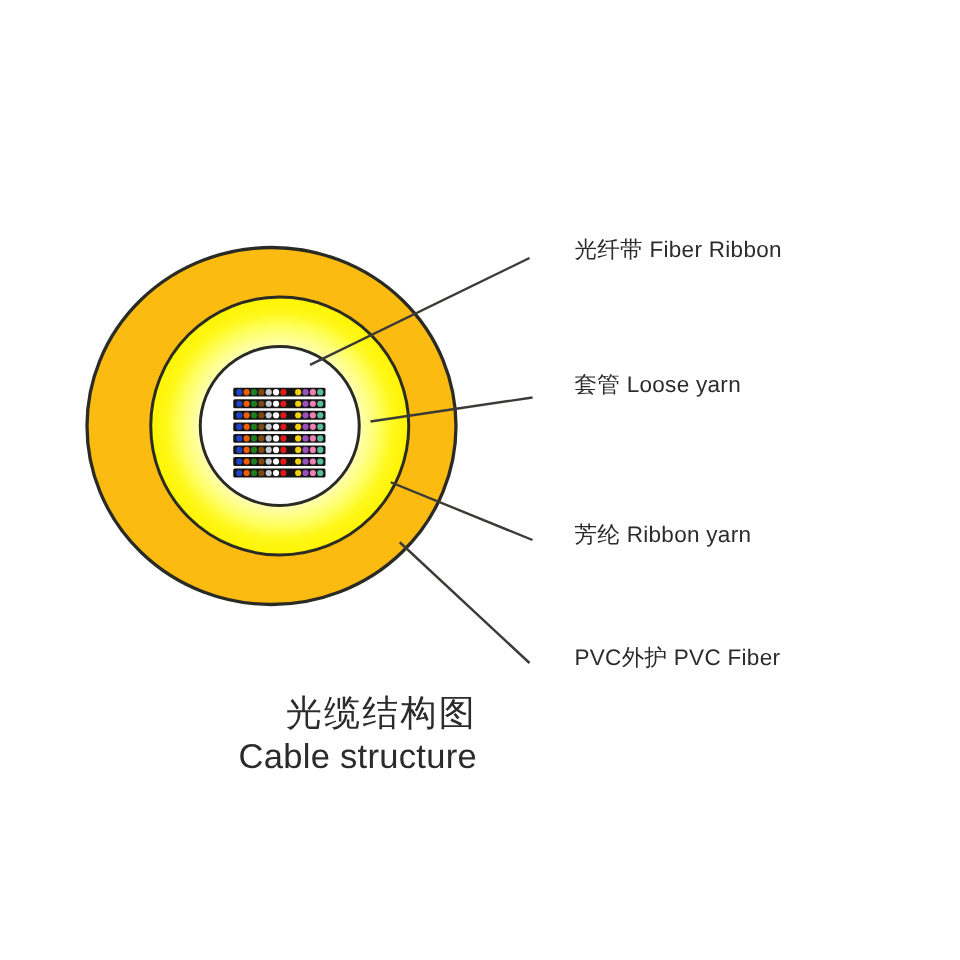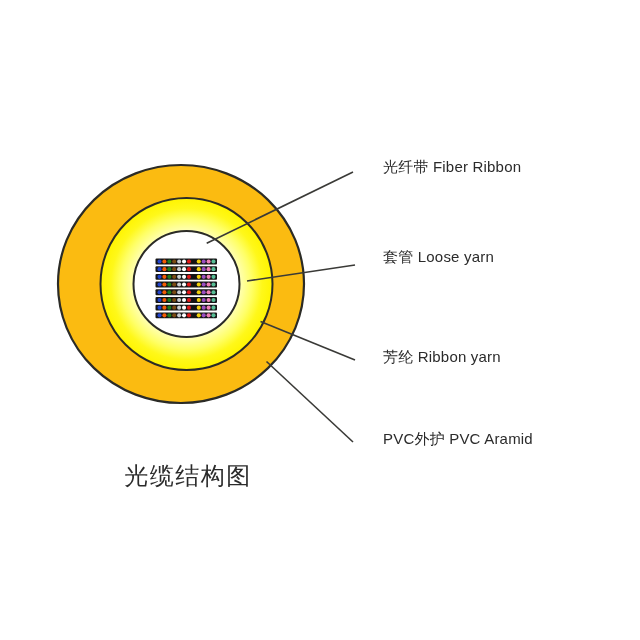--- a/index.html
+++ b/index.html
@@ -7,21 +7,21 @@
     width:640px;height:640px;position:relative;overflow:hidden;
     background:#ffffff;
     font-family:"Liberation Sans", sans-serif;
   }
   #stage{position:absolute;left:0;top:0;width:640px;height:640px;}
   .label{
     position:absolute;left:383px;transform:translateY(-50%);
     font-size:15px;color:#2b2b2b;white-space:nowrap;letter-spacing:0.2px;
   }
   #caption{
-    position:absolute;left:58px;top:462px;width:260px;text-align:center;color:#2b2b2b;
+    position:absolute;left:58px;top:462px;width:260px;text-align:right;color:#2b2b2b;
   }
   #caption .zh{font-size:24px;letter-spacing:1.5px;line-height:28px;}
   #caption .en{font-size:23px;line-height:29px;letter-spacing:0.2px;}
 </style>
 </head>
 <body>
 
 <svg id="stage" viewBox="0 0 640 640" xmlns="http://www.w3.org/2000/svg">
   <defs>
     <radialGradient id="yellowRing" gradientUnits="userSpaceOnUse" cx="186.5" cy="284" r="86">
@@ -148,17 +148,18 @@
 
   <line x1="206.7" y1="243.3" x2="353" y2="172" stroke="#3a3a37" stroke-width="1.6"></line>
   <line x1="247" y1="281" x2="355" y2="265" stroke="#3a3a37" stroke-width="1.6"></line>
   <line x1="260.5" y1="321.5" x2="355" y2="360" stroke="#3a3a37" stroke-width="1.6"></line>
   <line x1="266.5" y1="361.5" x2="353" y2="442" stroke="#3a3a37" stroke-width="1.6"></line>
 </svg>
 
 <div class="label" style="top:167px">光纤带 Fiber Ribbon</div>
 <div class="label" style="top:257px">套管 Loose yarn</div>
 <div class="label" style="top:357px">芳纶 Ribbon yarn</div>
-<div class="label" style="top:439px">PVC外护 PVC Aramid</div>
+<div class="label" style="top:439px">PVC外护 PVC Fiber</div>
 
 <div id="caption">
   <div class="zh">光缆结构图</div>
+  <div class="en">Cable structure</div>
 </div>
 
 </body></html>

